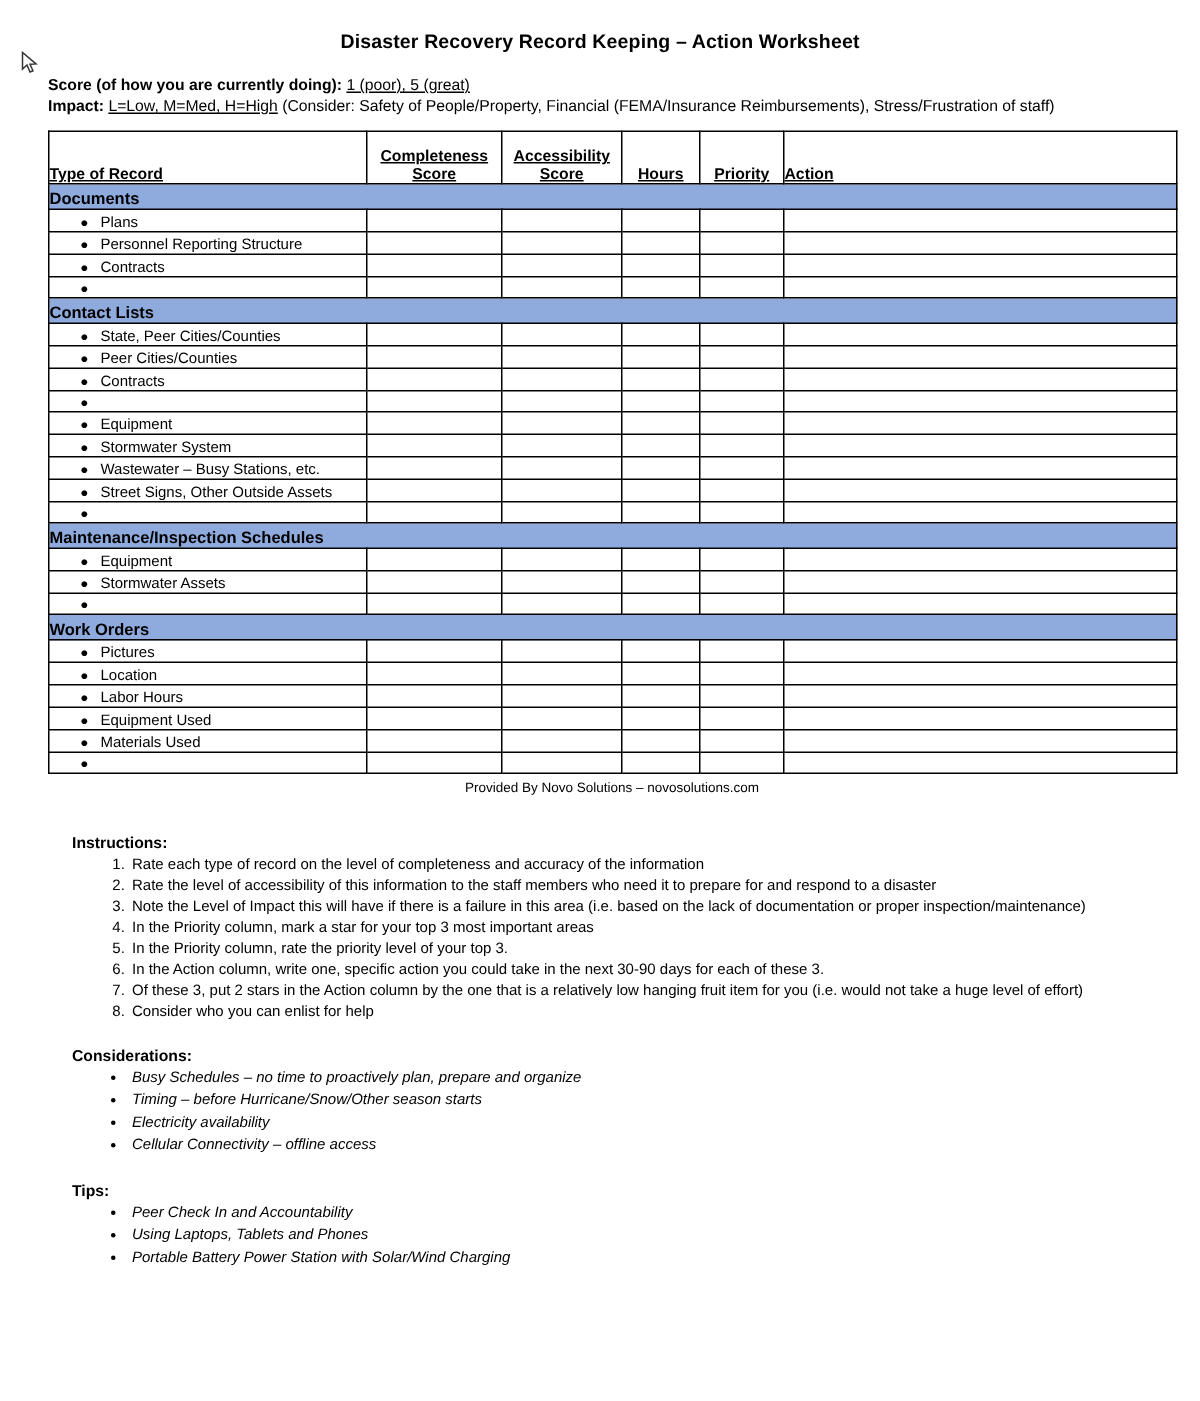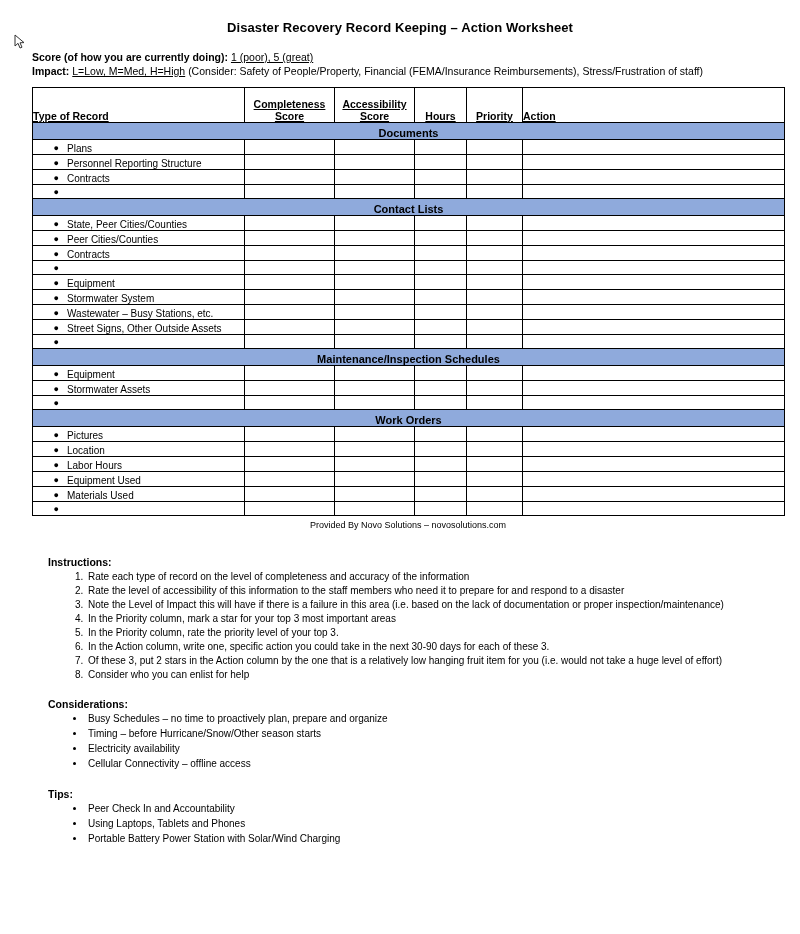--- a/index.html
+++ b/index.html
@@ -64,21 +64,20 @@
     height: 34px;
     vertical-align: bottom;
   }
   .hdr-cell .u { text-decoration: underline; }
   .hdr-left {
     text-align: left;
     padding-left: 6px;
   }
   .section-row td {
     background: #8faadc;
-    text-align: center;
     font-weight: bold;
     font-size: 11px;
     height: 16px;
     padding: 1px 0;
   }
   .item-row td { height: 14px; }
   .item-cell {
     padding: 1px 0 1px 0;
     font-size: 10px;
   }
@@ -114,20 +113,21 @@
   ol.instructions li {
     margin-bottom: 0.5px;
     line-height: 13.5px;
     padding-left: 2px;
   }
   ul.bullets {
     margin: 0 0 0 44px;
     padding: 0 0 0 18px;
     font-size: 10px;
     list-style: disc;
+    font-style: italic;
   }
   ul.bullets li {
     margin-bottom: 0.5px;
     line-height: 14.5px;
     padding-left: 2px;
   }
   .gap-lg { height: 26px; }
   .gap-md { height: 16px; }
 </style>
 </head>

